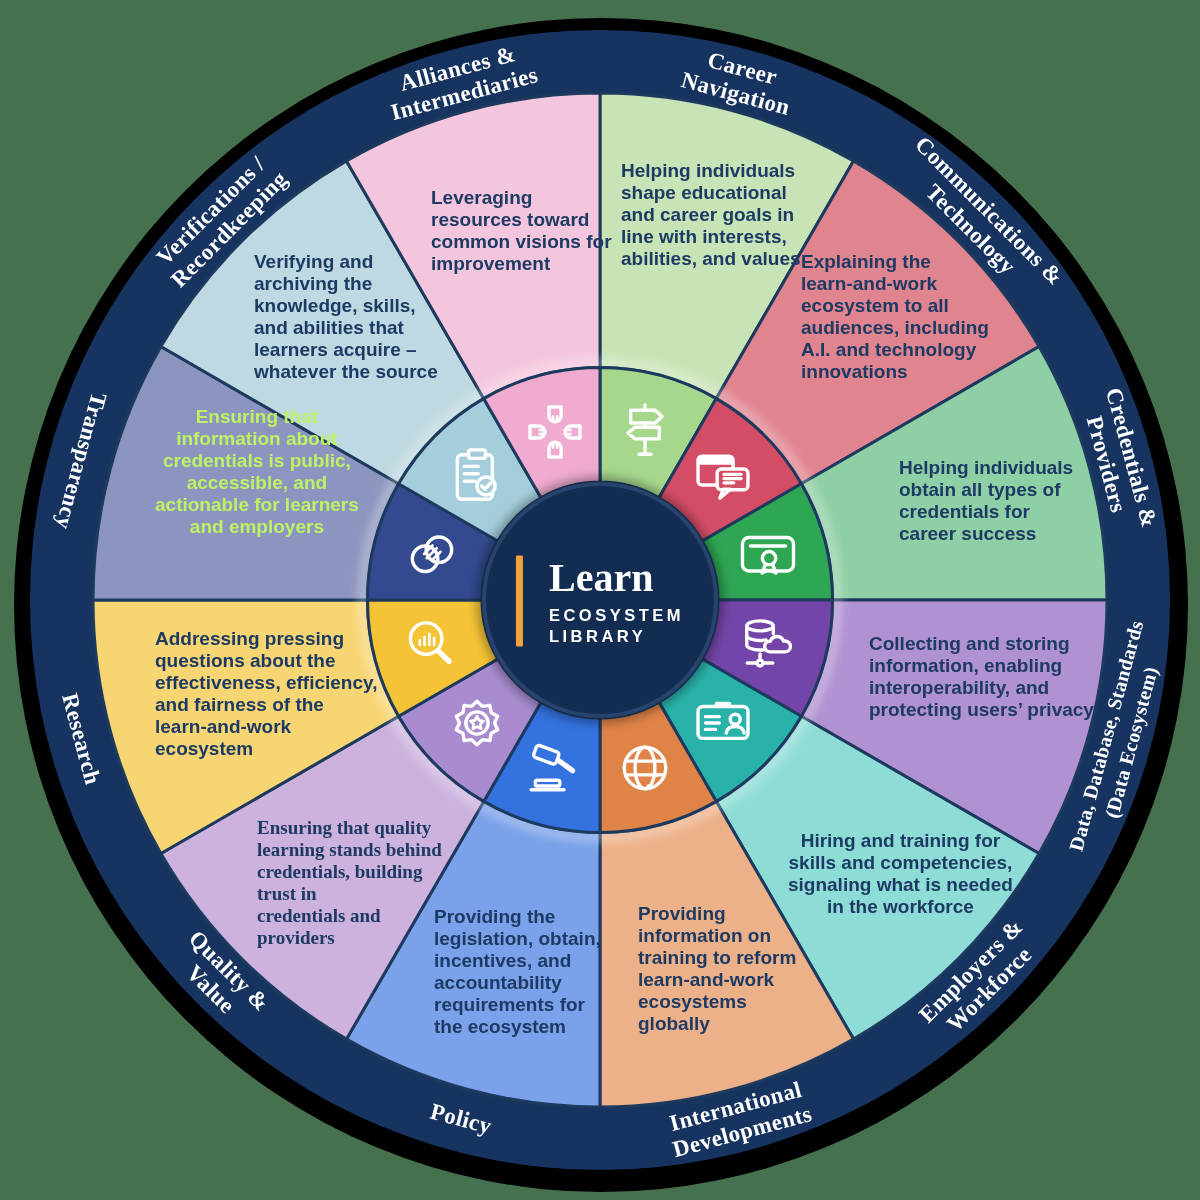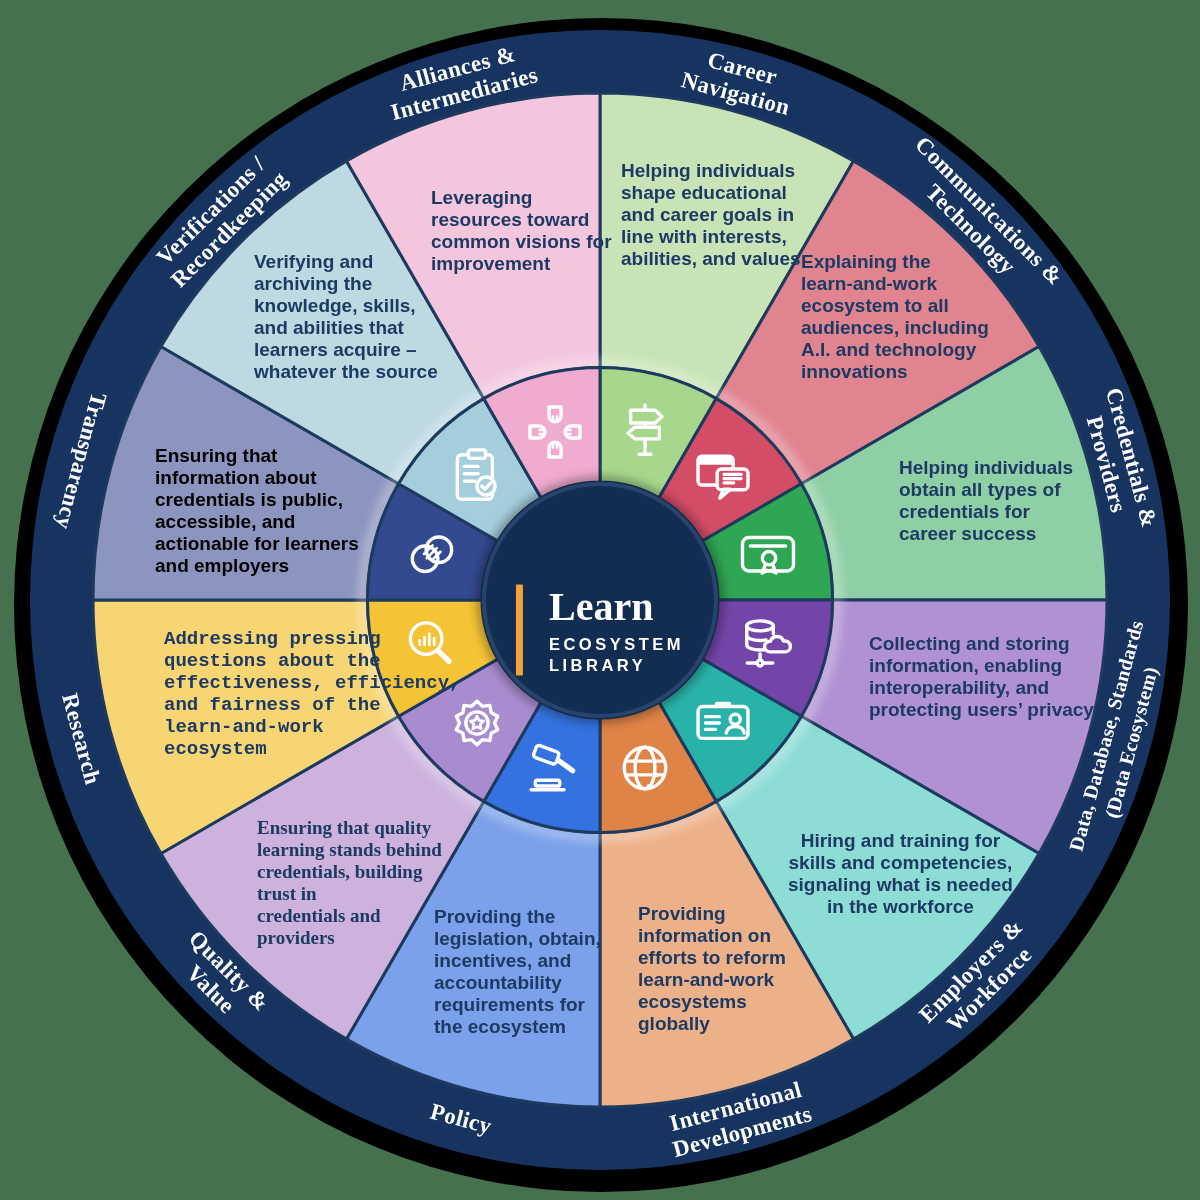--- a/index.html
+++ b/index.html
@@ -24,21 +24,21 @@
   .ring-label span{display:block;}
 
   .icon{position:absolute;}
   .icon g.st *{stroke:#fff;fill:none;stroke-width:3.2;stroke-linecap:round;stroke-linejoin:round;}
   .icon g.st .f{fill:#fff;stroke:none;}
   .icon g.st .k{fill:currentColor;stroke:#fff;}
   .icon g.st .thin{stroke-width:2.5;}
   .icon g.st .thick{stroke-width:5;}
 
   .center-logo{
-    position:absolute;left:600px;top:630px;
+    position:absolute;left:600px;top:601px;
     transform:translate(-50%,-50%);
     display:flex;align-items:stretch;gap:12px;
   }
   .logo-bar{width:7px;border-radius:1px;margin-right:14px;}
   .logo-main{font:700 40px/43px "Liberation Serif",serif;color:#fff;}
   .logo-sub{font:600 16.5px/21px "Liberation Sans",sans-serif;letter-spacing:3.5px;color:#fff;}
   .logo-sub.first{margin-top:6px;}
 </style>
 </head>
 <body style="background: rgb(70, 113, 79);">
@@ -257,43 +257,43 @@
       <div class="desc" style="left: 869px; top: 633px; color: rgb(28, 58, 99);">Collecting and storing
 information, enabling
 interoperability, and
 protecting users’ privacy</div>
       <div class="desc" style="left: 788px; top: 830px; color: rgb(28, 58, 99); text-align: center;">Hiring and training for
 skills and competencies,
 signaling what is needed
 in the workforce</div>
       <div class="desc" style="left: 638px; top: 903px; color: rgb(28, 58, 99);">Providing
 information on
-efforts to reform
+training to reform
 learn-and-work
 ecosystems
 globally</div>
       <div class="desc" style="left: 434px; top: 906px; color: rgb(28, 58, 99);">Providing the
 legislation, obtain,
 incentives, and
 accountability
 requirements for
 the ecosystem</div>
       <div class="desc" style="left: 257px; top: 817px; color: rgb(28, 58, 99); font-family: Liberation Serif, serif;">Ensuring that quality
 learning stands behind
 credentials, building
 trust in
 credentials and
 providers</div>
-      <div class="desc" style="left: 164px; top: 628px; color: rgb(28, 58, 99); font-family: Liberation Mono, monospace;">Addressing pressing
+      <div class="desc" style="left: 155px; top: 628px; color: rgb(28, 58, 99);">Addressing pressing
 questions about the
 effectiveness, efficiency,
 and fairness of the
 learn-and-work
 ecosystem</div>
-      <div class="desc" style="left: 155px; top: 445px; color: #000000;">Ensuring that
+      <div class="desc" style="left: 155px; top: 406px; color: #bef264; text-align: center;">Ensuring that
 information about
 credentials is public,
 accessible, and
 actionable for learners
 and employers</div>
       <div class="desc" style="left: 254px; top: 251px; color: rgb(28, 58, 99);">Verifying and
 archiving the
 knowledge, skills,
 and abilities that
 learners acquire –

